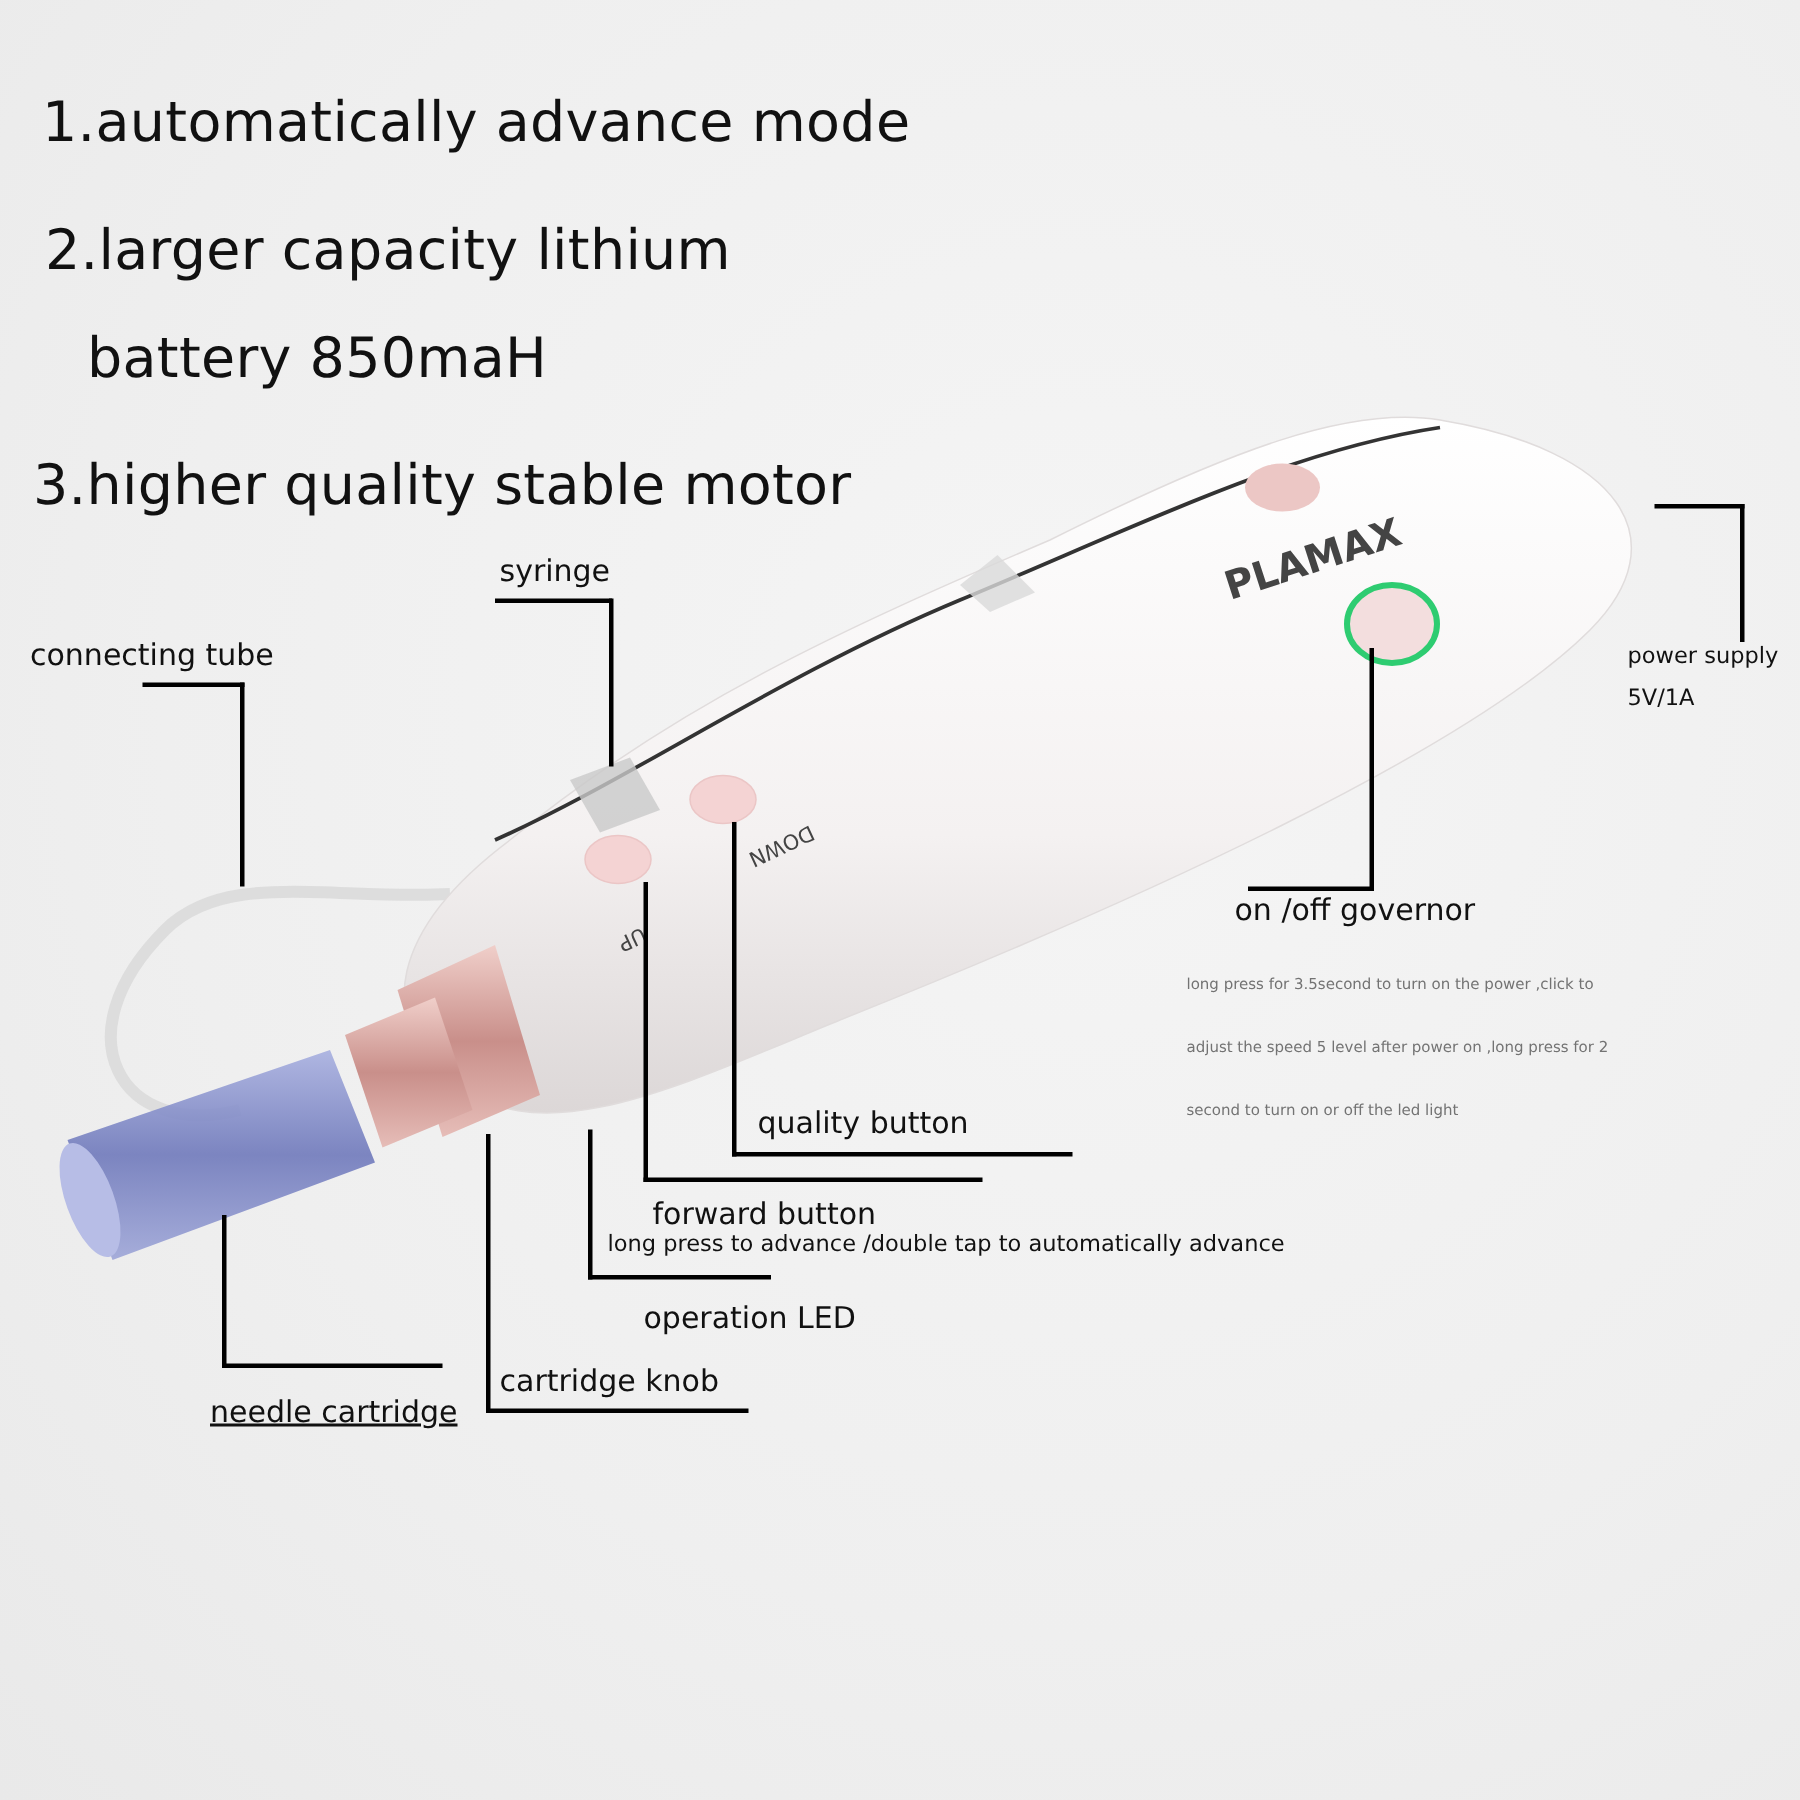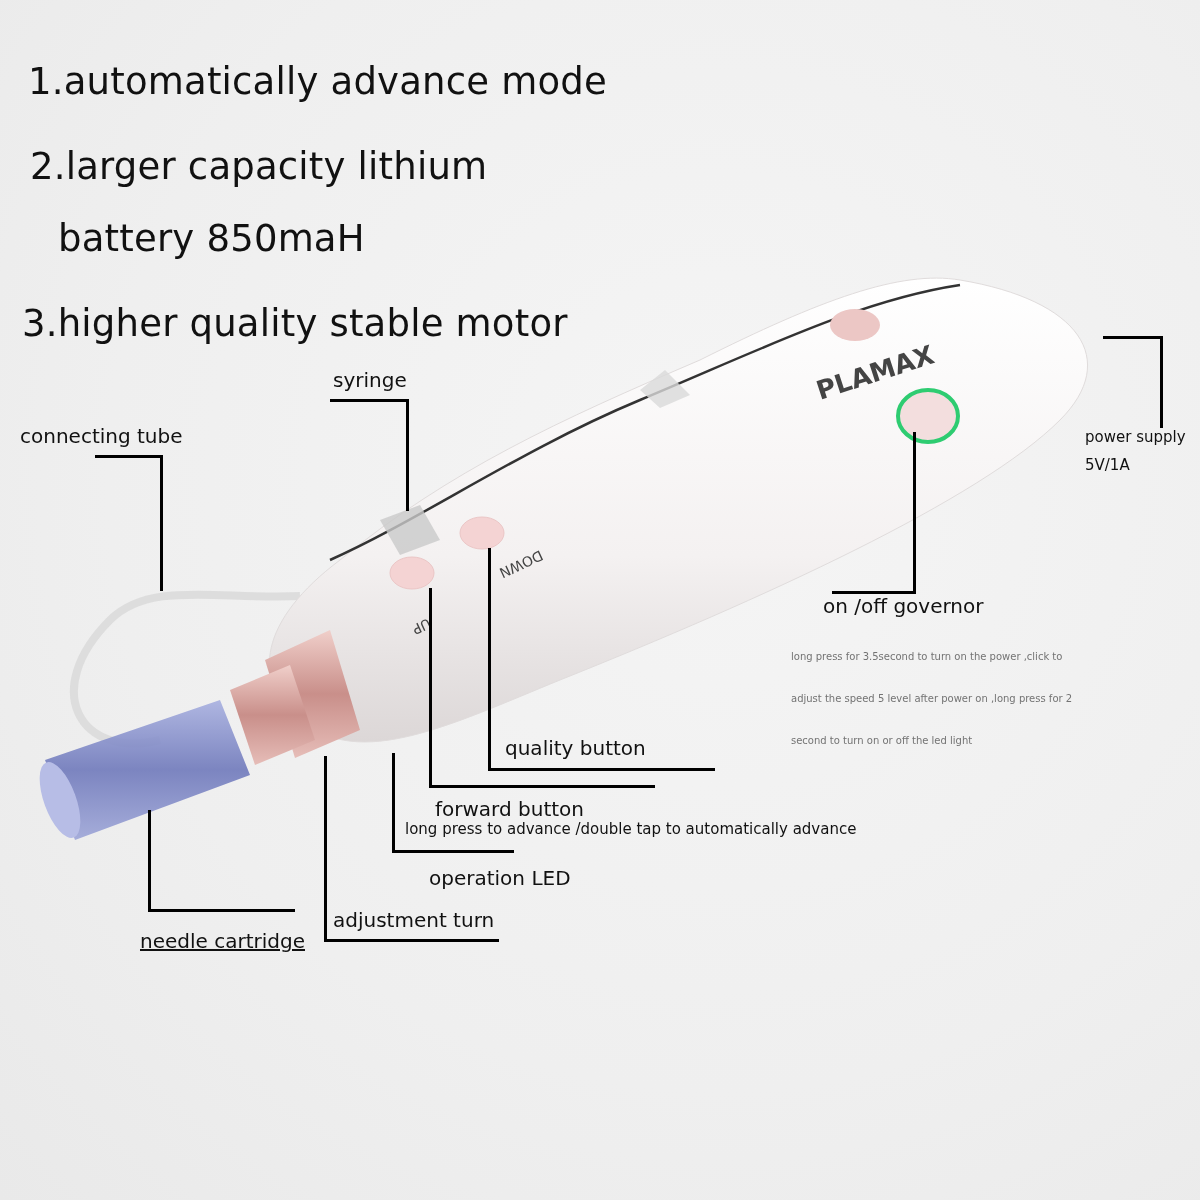--- a/index.html
+++ b/index.html
@@ -95,17 +95,17 @@
 <div class="line" style="left:429px; top:785px; width:226px; height:3px;"></div>
 <div class="label" style="left:435px; top:797px;">forward button</div>
 <div class="small" style="left:405px; top:820px;">long press to advance /double  tap to automatically advance</div>
 
 <div class="line" style="left:392px; top:753px; width:3px; height:100px;"></div>
 <div class="line" style="left:392px; top:850px; width:122px; height:3px;"></div>
 <div class="label" style="left:392px; top:866px;margin-left:37px;">operation LED</div>
 
 <div class="line" style="left:324px; top:756px; width:3px; height:186px;"></div>
 <div class="line" style="left:324px; top:939px; width:175px; height:3px;"></div>
-<div class="label" style="left:333px; top:908px;">adjustment turn</div>
+<div class="label" style="left:333px; top:908px;">cartridge knob</div>
 
 <div class="line" style="left:148px; top:810px; width:3px; height:102px;"></div>
 <div class="line" style="left:148px; top:909px; width:147px; height:3px;"></div>
 <div class="label" style="left:140px; top:929px;text-decoration:underline;">needle cartridge</div>
 
 </body></html>

